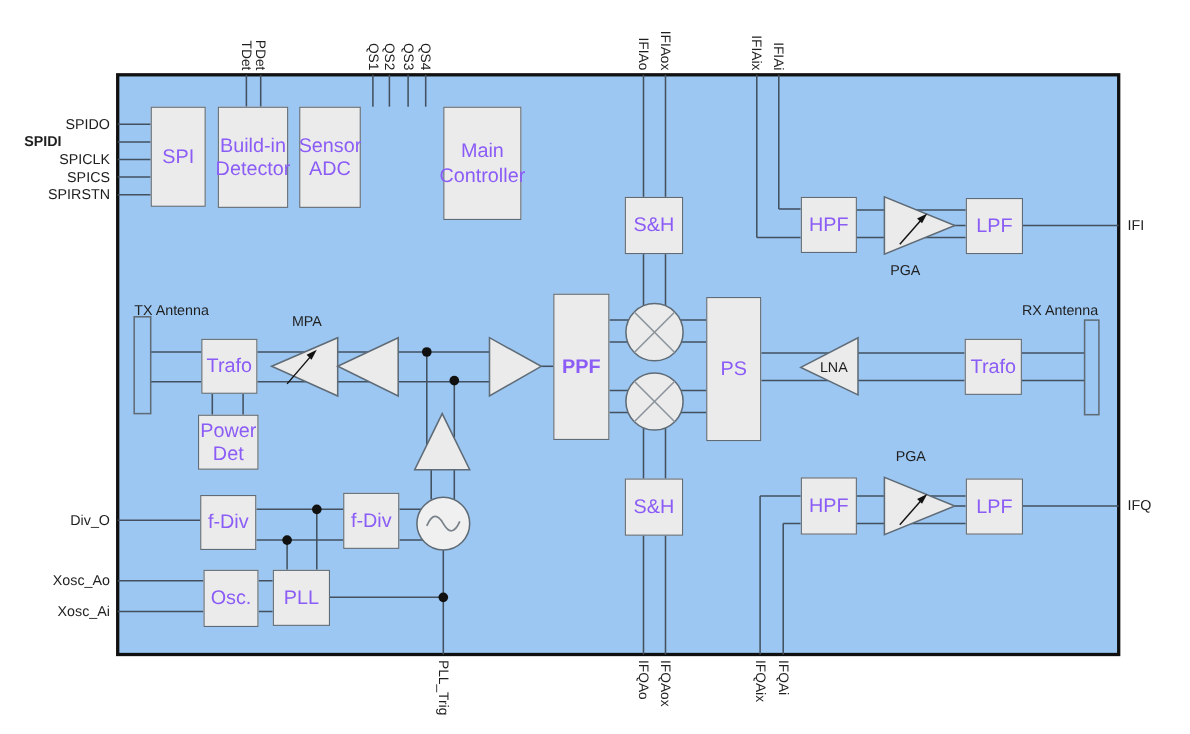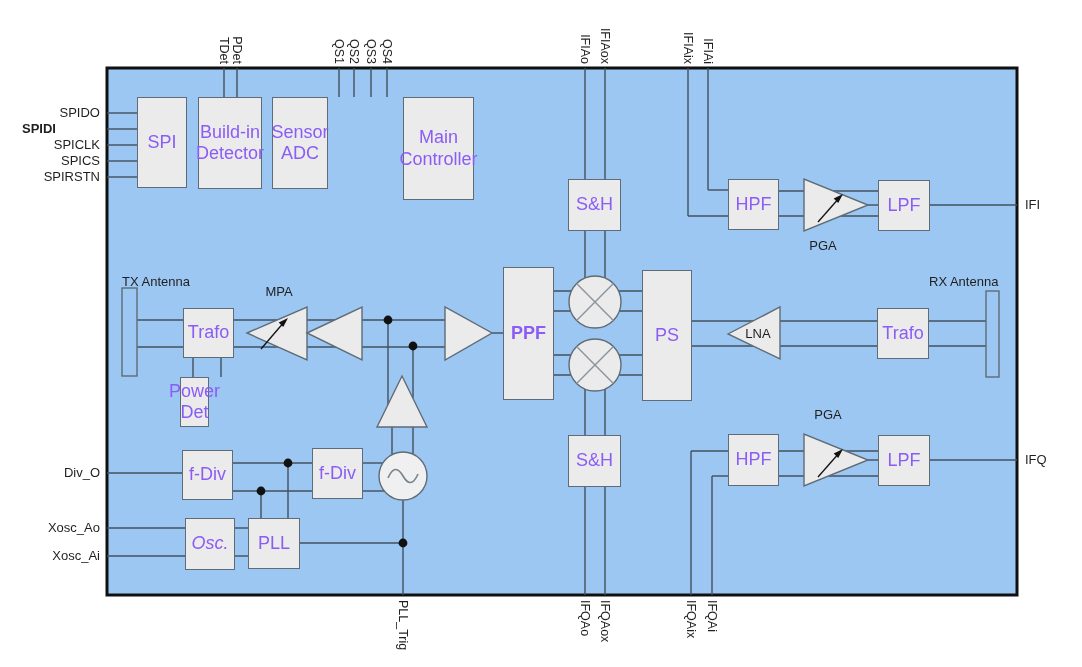--- a/index.html
+++ b/index.html
@@ -150,25 +150,25 @@
   </svg>
 
   <div class="block" style="left:137px;top:97px;width:50px;height:91px;">SPI</div>
   <div class="block" style="left:198px;top:97px;width:64px;height:92px;">Build-in
 Detector</div>
   <div class="block" style="left:272px;top:97px;width:56px;height:92px;">Sensor
 ADC</div>
   <div class="block" style="left:403px;top:97px;width:71px;height:103px;">Main
 Controller</div>
   <div class="block" style="left:183px;top:308px;width:51px;height:50px;">Trafo</div>
-  <div class="block" style="left:180px;top:377px;width:29px;height:50px;">Power
+  <div class="block" style="left:180px;top:377px;width:55px;height:50px;">Power
 Det</div>
   <div class="block" style="left:182px;top:450px;width:51px;height:50px;">f-Div</div>
   <div class="block" style="left:312px;top:448px;width:51px;height:51px;">f-Div</div>
-  <div class="block" style="left:185px;top:518px;width:50px;height:52px;font-style:italic;">Osc.</div>
+  <div class="block" style="left:185px;top:518px;width:50px;height:52px;">Osc.</div>
   <div class="block" style="left:248px;top:518px;width:52px;height:51px;">PLL</div>
   <div class="block" style="left:503px;top:267px;width:51px;height:133px;font-weight:bold;">PPF</div>
   <div class="block" style="left:642px;top:270px;width:50px;height:131px;">PS</div>
   <div class="block" style="left:568px;top:179px;width:53px;height:52px;">S&amp;H</div>
   <div class="block" style="left:728px;top:179px;width:51px;height:51px;">HPF</div>
   <div class="block" style="left:878px;top:180px;width:52px;height:51px;">LPF</div>
   <div class="block" style="left:568px;top:435px;width:53px;height:52px;">S&amp;H</div>
   <div class="block" style="left:728px;top:434px;width:51px;height:52px;">HPF</div>
   <div class="block" style="left:878px;top:435px;width:52px;height:51px;">LPF</div>
   <div class="block" style="left:877px;top:308px;width:52px;height:51px;">Trafo</div>

